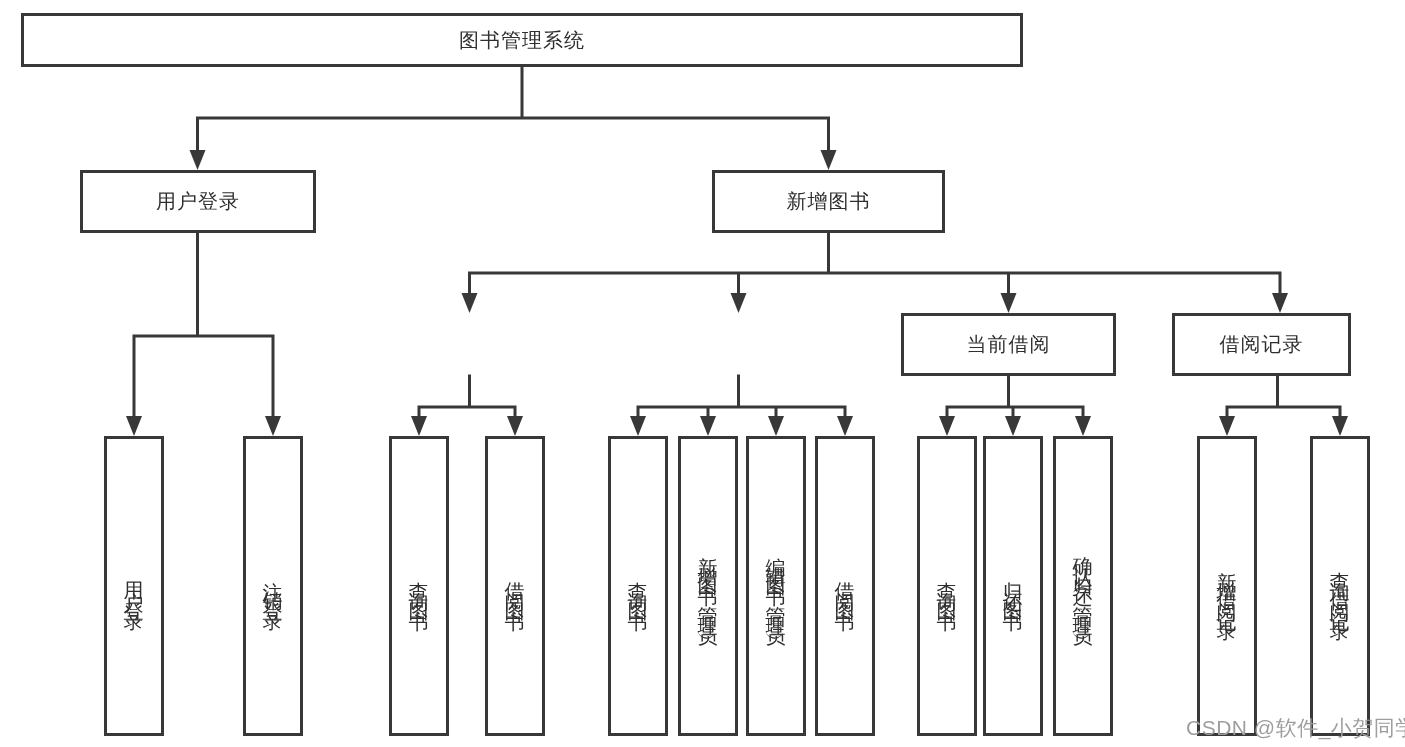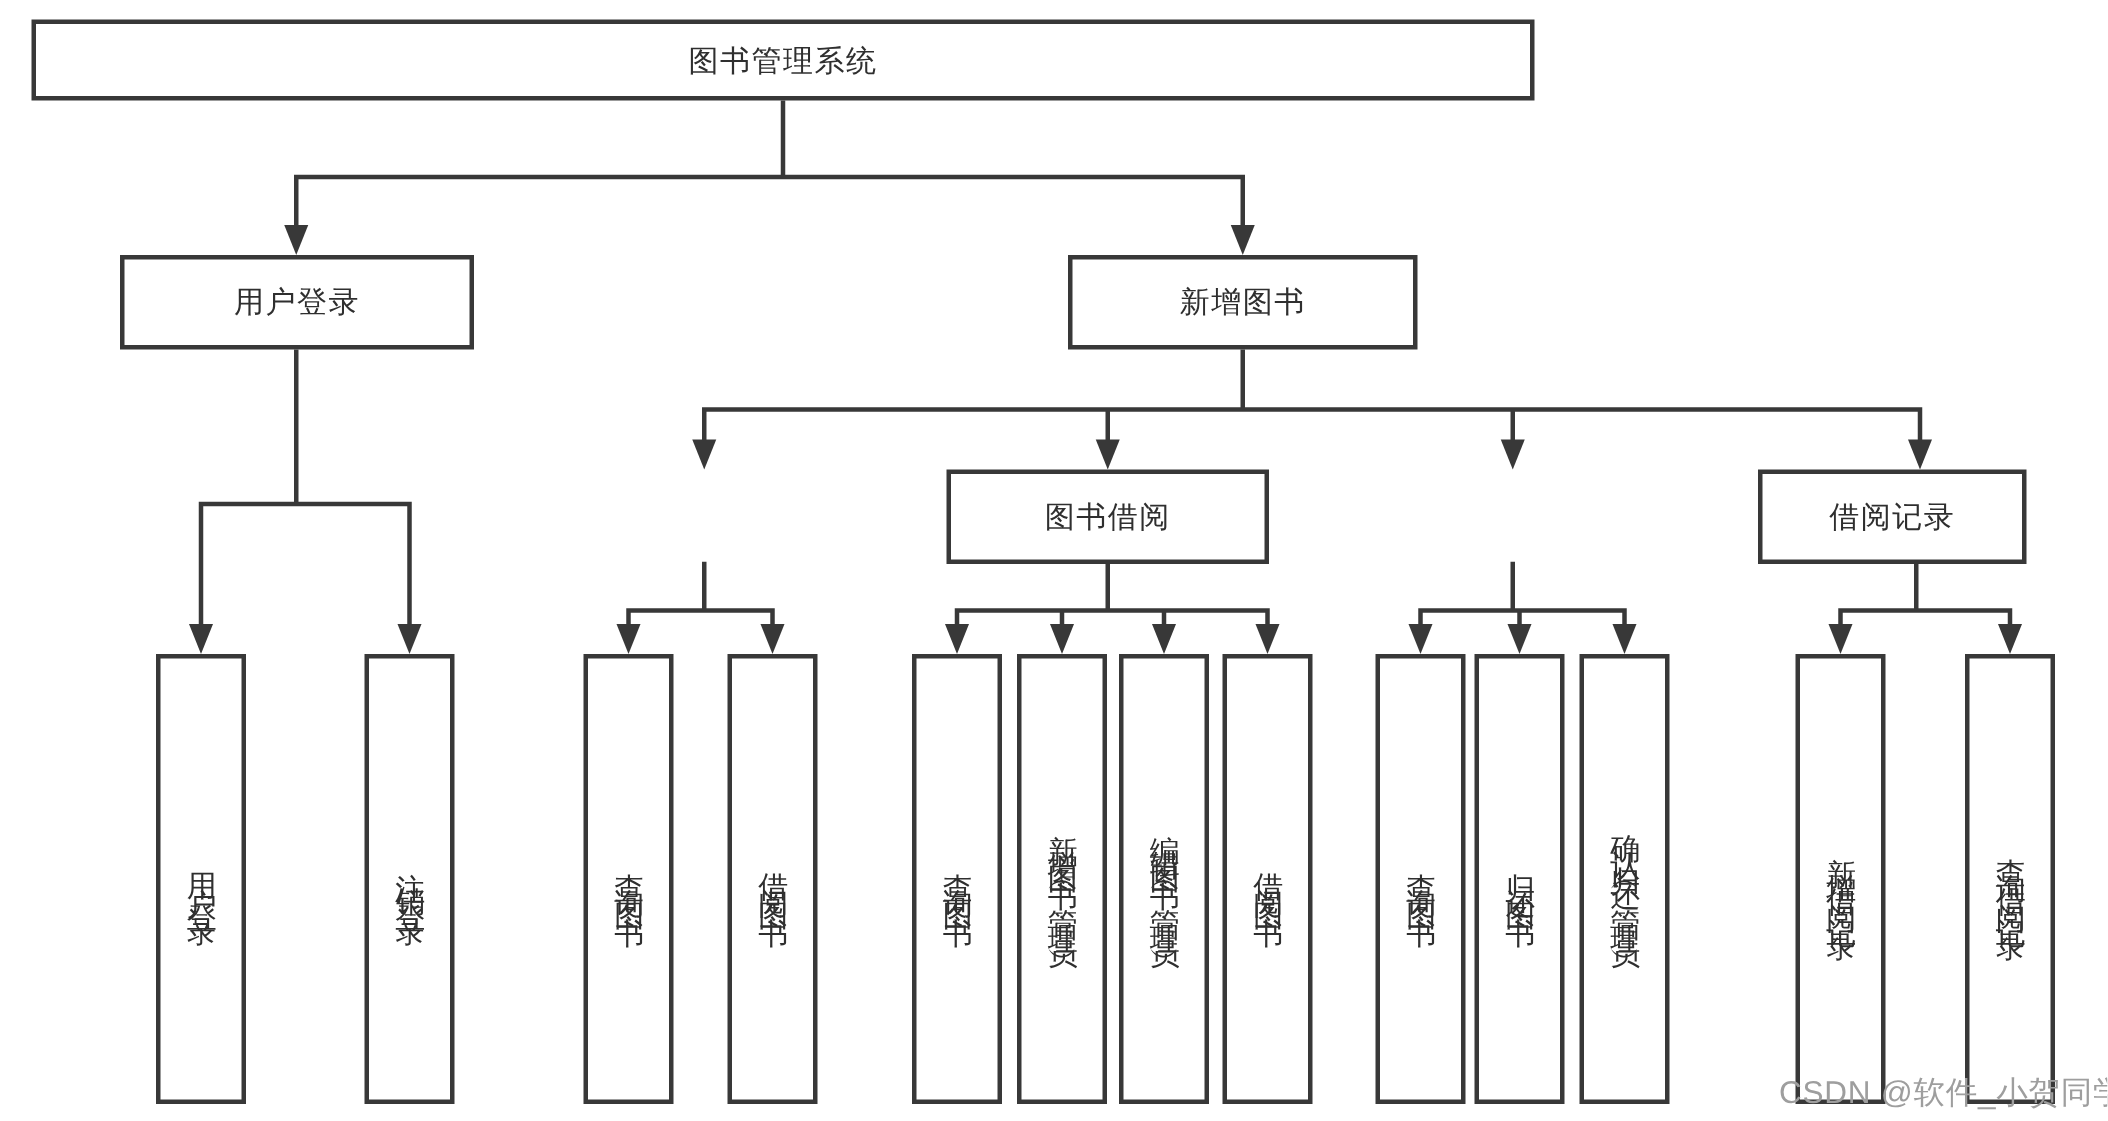--- a/index.html
+++ b/index.html
@@ -105,22 +105,22 @@
     <span class="hlabel">图书管理系统</span>
   </div>
 
   <div class="box" style="left:80px;top:170px;width:236px;height:63px">
     <span class="hlabel">用户登录</span>
   </div>
   <div class="box" style="left:712px;top:170px;width:233px;height:63px">
     <span class="hlabel">新增图书</span>
   </div>
 
-  <div class="box" style="left:631px;top:313px;width:215px;height:63px">
-    <span class="hlabel">图书借阅</span>
+  <div class="box" style="left:901px;top:313px;width:215px;height:63px">
+    <span class="hlabel">当前借阅</span>
   </div>
   <div class="box" style="left:1172px;top:313px;width:179px;height:63px">
     <span class="hlabel">借阅记录</span>
   </div>
 
   <div class="box" style="left:104px;top:436px;width:60px;height:300px">
     <span class="vlabel">用户登录</span>
   </div>
   <div class="box" style="left:243px;top:436px;width:60px;height:300px">
     <span class="vlabel">注销登录</span>

